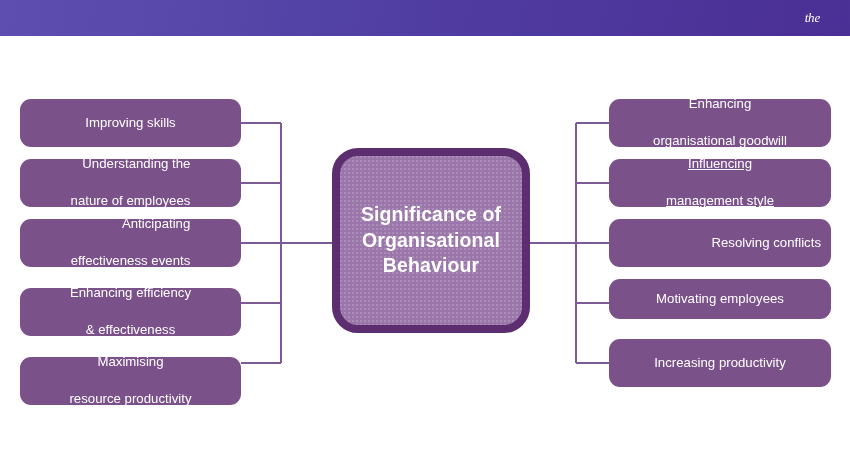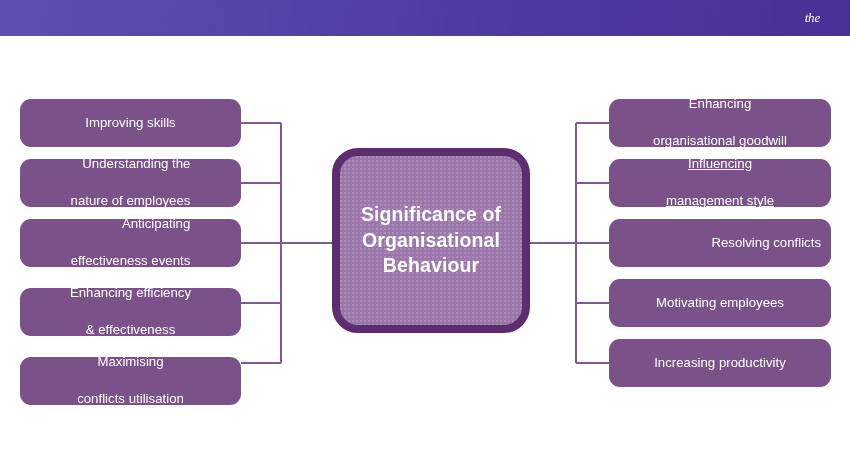--- a/index.html
+++ b/index.html
@@ -154,21 +154,21 @@
   <div class="leaf" style="left:20px; top:279px; width:221px; height:48px;margin-top:9px;">
     <span>
       <span>Enhancing efficiency</span><br>
       <span>&amp; effectiveness</span>
     </span>
   </div>
 
   <div class="leaf" style="left:20px; top:357px; width:221px; height:48px;">
     <span>
       <span>Maximising</span><br>
-      <span>conflicts utilisation</span>
+      <span>resource productivity</span>
     </span>
   </div>
 
   <div class="center-node">
     <div class="title">Significance of Organisational Behaviour</div>
   </div>
 
   <div class="leaf" style="left:609px; top:99px; width:222px; height:48px;">
     <span>
       <span>Enhancing</span><br>
@@ -180,21 +180,21 @@
     <span>
       <span>Influencing</span><br>
       <span>management style</span>
     </span>
   </div>
 
   <div class="leaf" style="left:609px; top:219px; width:222px; height:48px;justify-content:flex-end;">
     <span>Resolving conflicts</span>
   </div>
 
-  <div class="leaf" style="left:609px; top:279px; width:222px; height:48px;">
+  <div class="leaf" style="left:609px; top:279px; width:222px; height:40px;">
     <span>Motivating employees</span>
   </div>
 
   <div class="leaf" style="left:609px; top:339px; width:222px; height:48px;padding-left:10px;">
     <span>Increasing productivity</span>
   </div>
 
 </div>
 
 </body></html>

